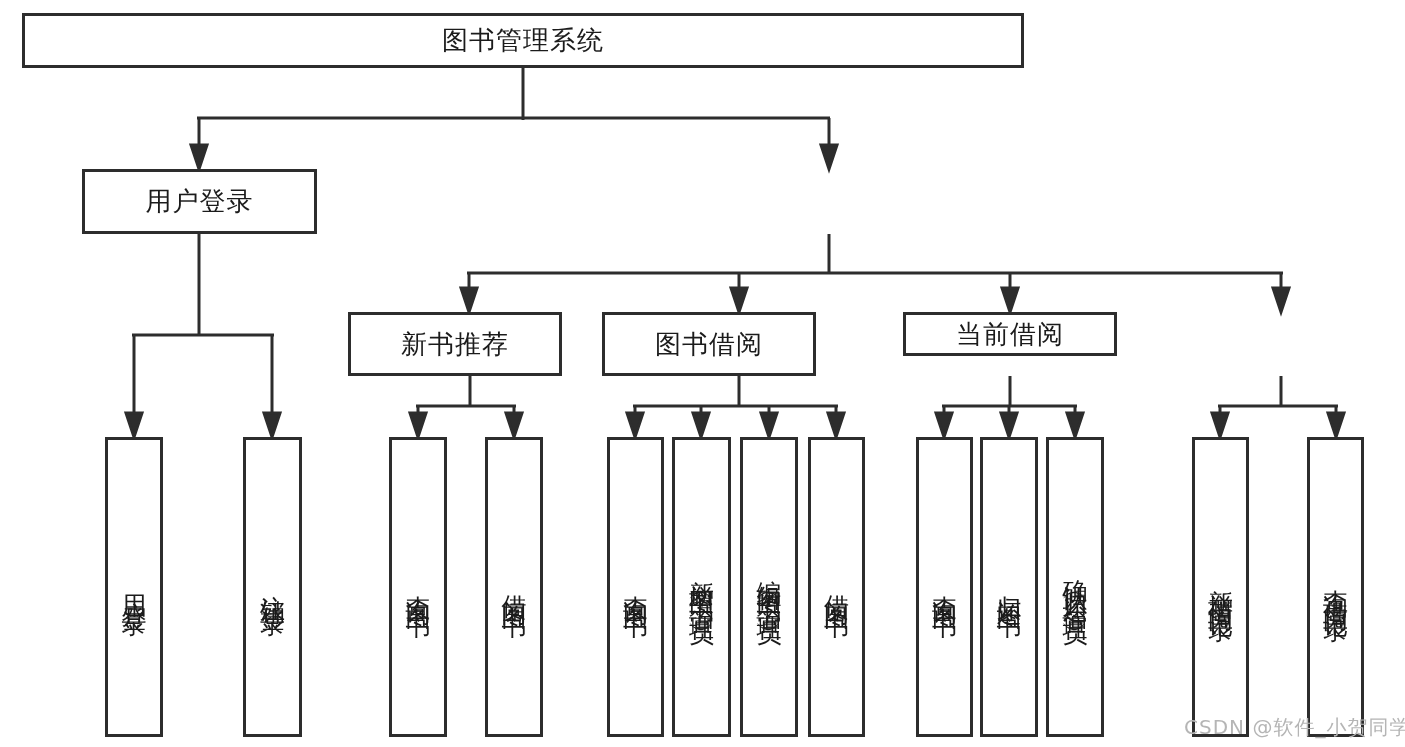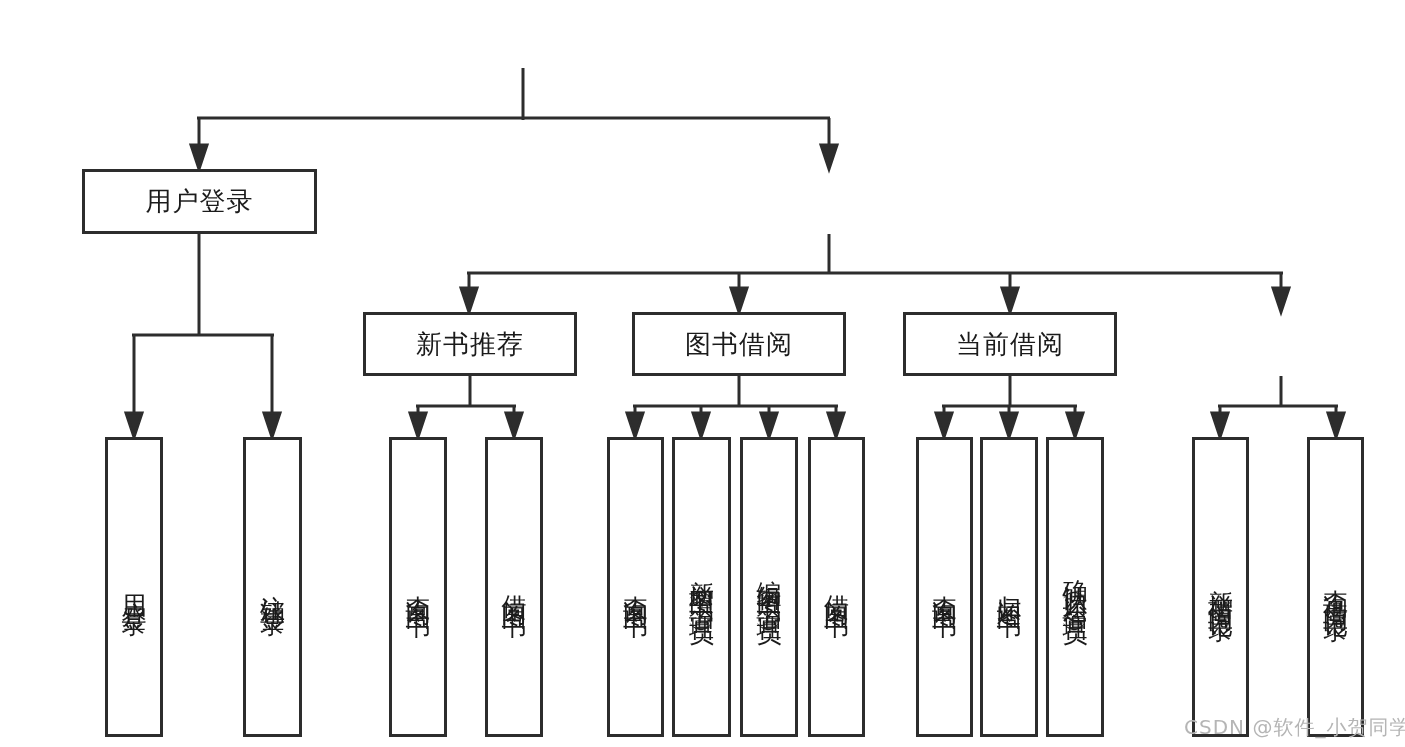--- a/index.html
+++ b/index.html
@@ -97,32 +97,35 @@
     <g>
       <line x1="1281" y1="376" x2="1281" y2="407"></line>
       <line x1="1218" y1="406" x2="1338" y2="406"></line>
       <line x1="1220" y1="406" x2="1220" y2="416"></line>
       <line x1="1336" y1="406" x2="1336" y2="416"></line>
       <polygon points="1212,413 1228,413 1220,437"></polygon>
       <polygon points="1328,413 1344,413 1336,437"></polygon>
     </g>
   </svg>
 
+  <div class="node hbox" style="left:22px;top:13px;width:1002px;height:55px">
+    <span>图书管理系统</span>
+  </div>
 
   <div class="node hbox" style="left:82px;top:169px;width:235px;height:65px">
     <span>用户登录</span>
   </div>
 
-  <div class="node hbox" style="left:363px;top:312px;width:214px;height:64px">
+  <div class="node hbox" style="left:348px;top:312px;width:214px;height:64px">
     <span>新书推荐</span>
   </div>
-  <div class="node hbox" style="left:632px;top:312px;width:214px;height:64px">
+  <div class="node hbox" style="left:602px;top:312px;width:214px;height:64px">
     <span>图书借阅</span>
   </div>
-  <div class="node hbox" style="left:903px;top:312px;width:214px;height:64px">
+  <div class="node hbox" style="left:903px;top:312px;width:214px;height:44px">
     <span>当前借阅</span>
   </div>
 
   <div class="node vbox" style="left:105px;top:437px;width:58px;height:300px">
     <span>用户登录</span>
   </div>
   <div class="node vbox" style="left:243px;top:437px;width:59px;height:300px">
     <span>注销登录</span>
   </div>
 

